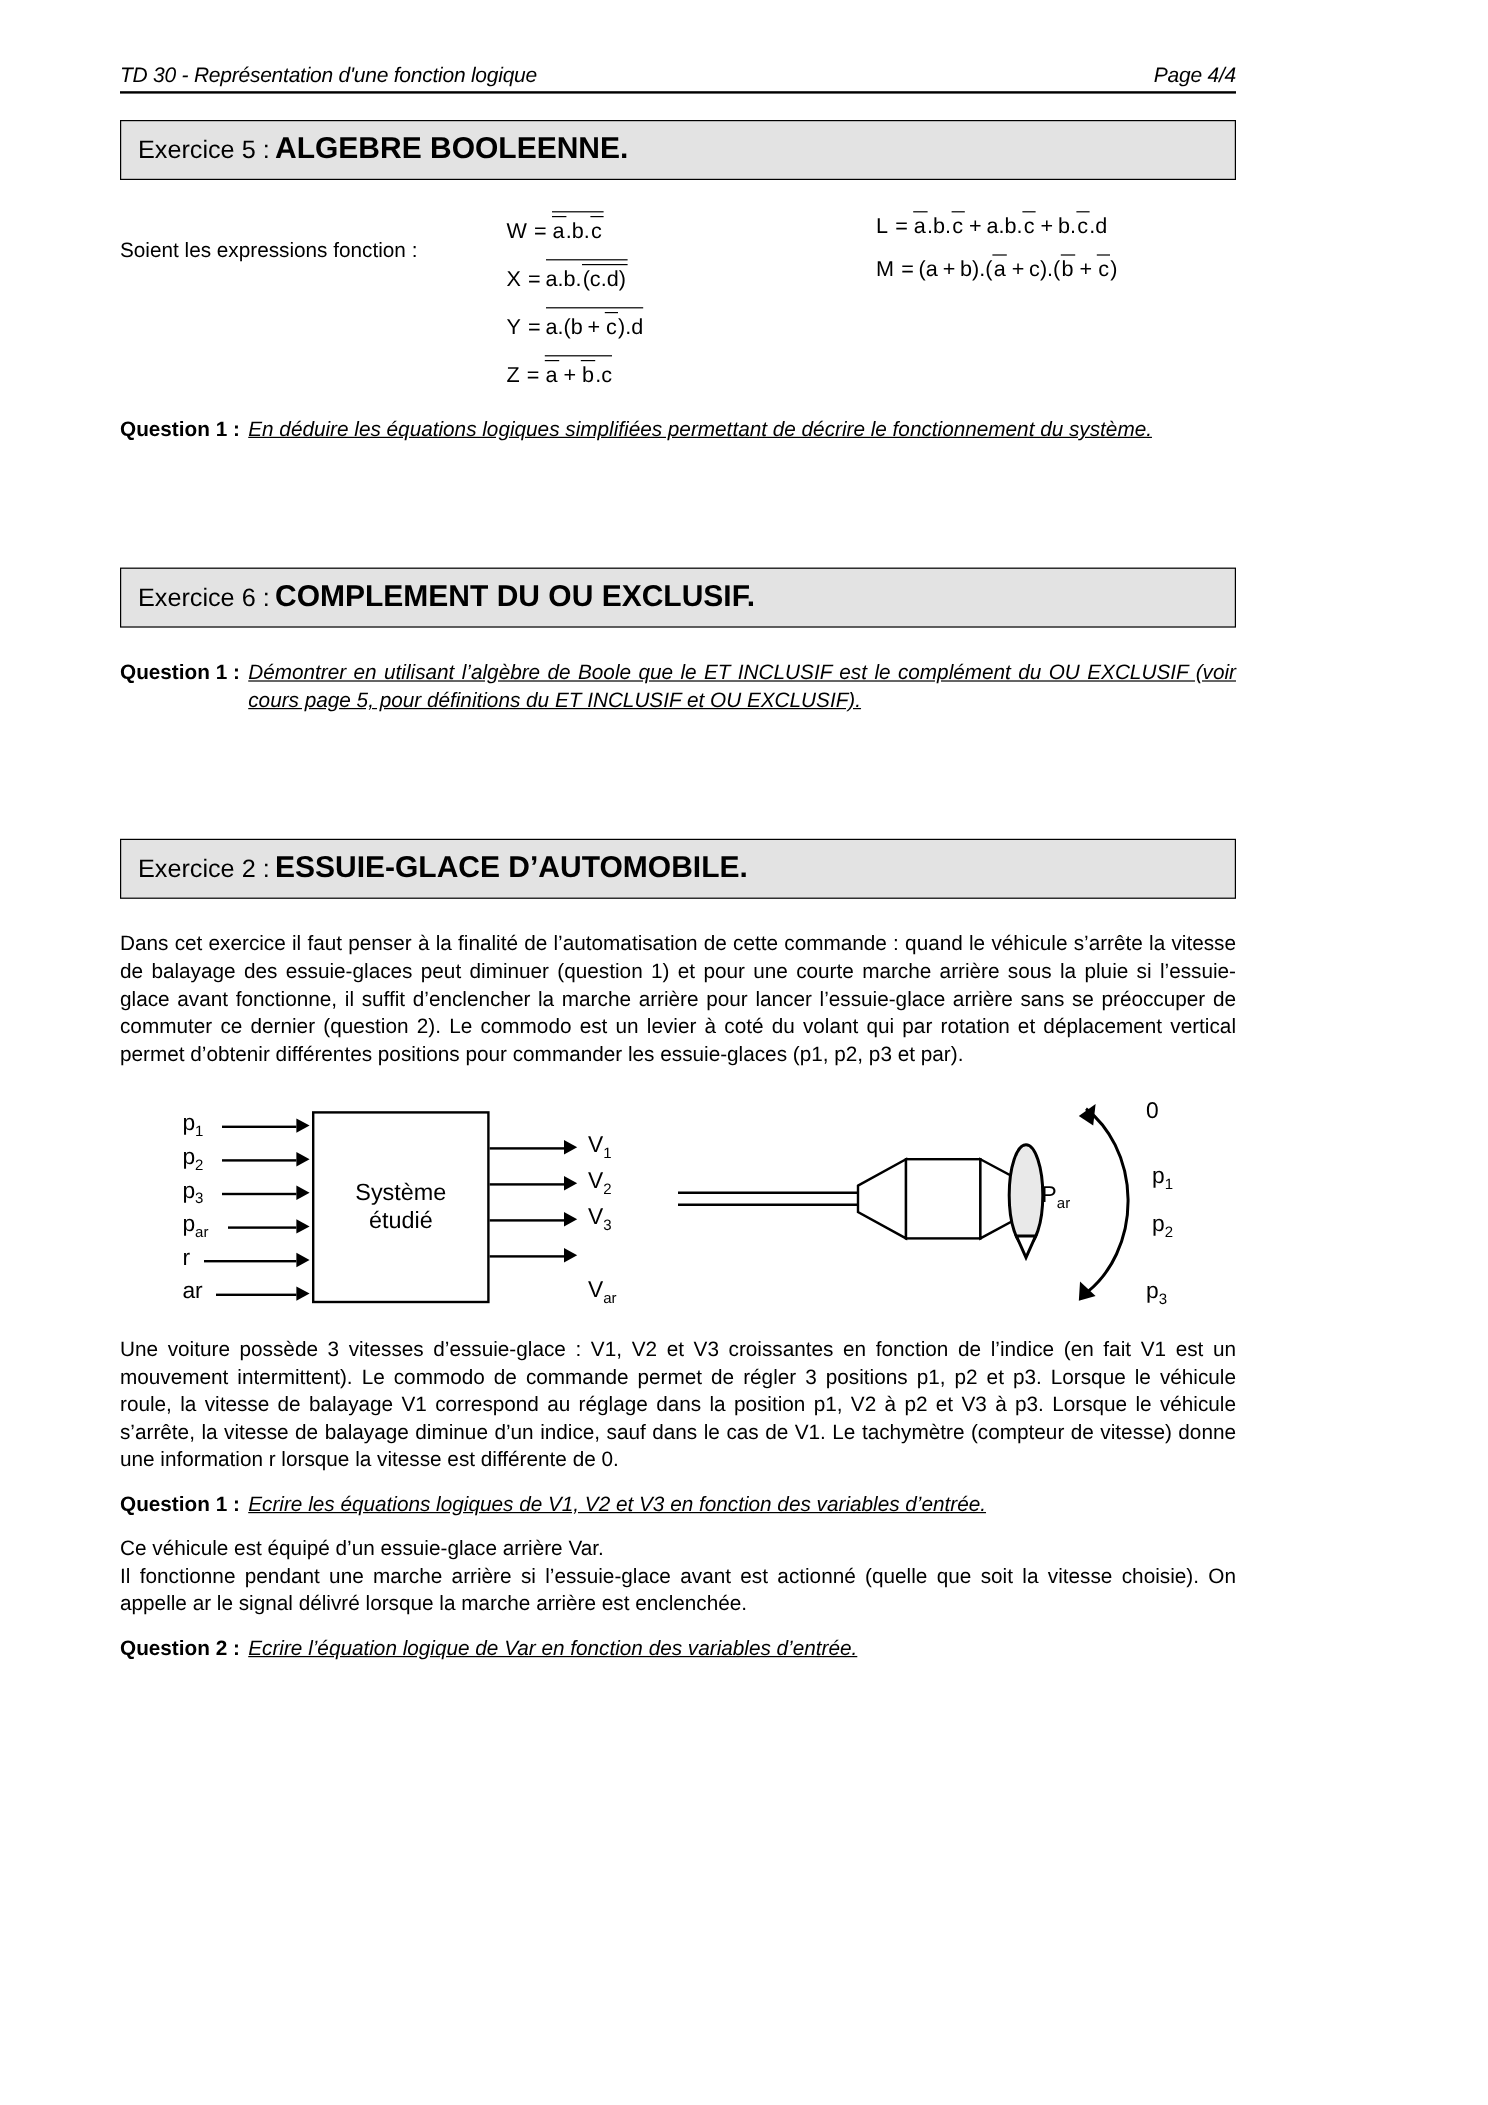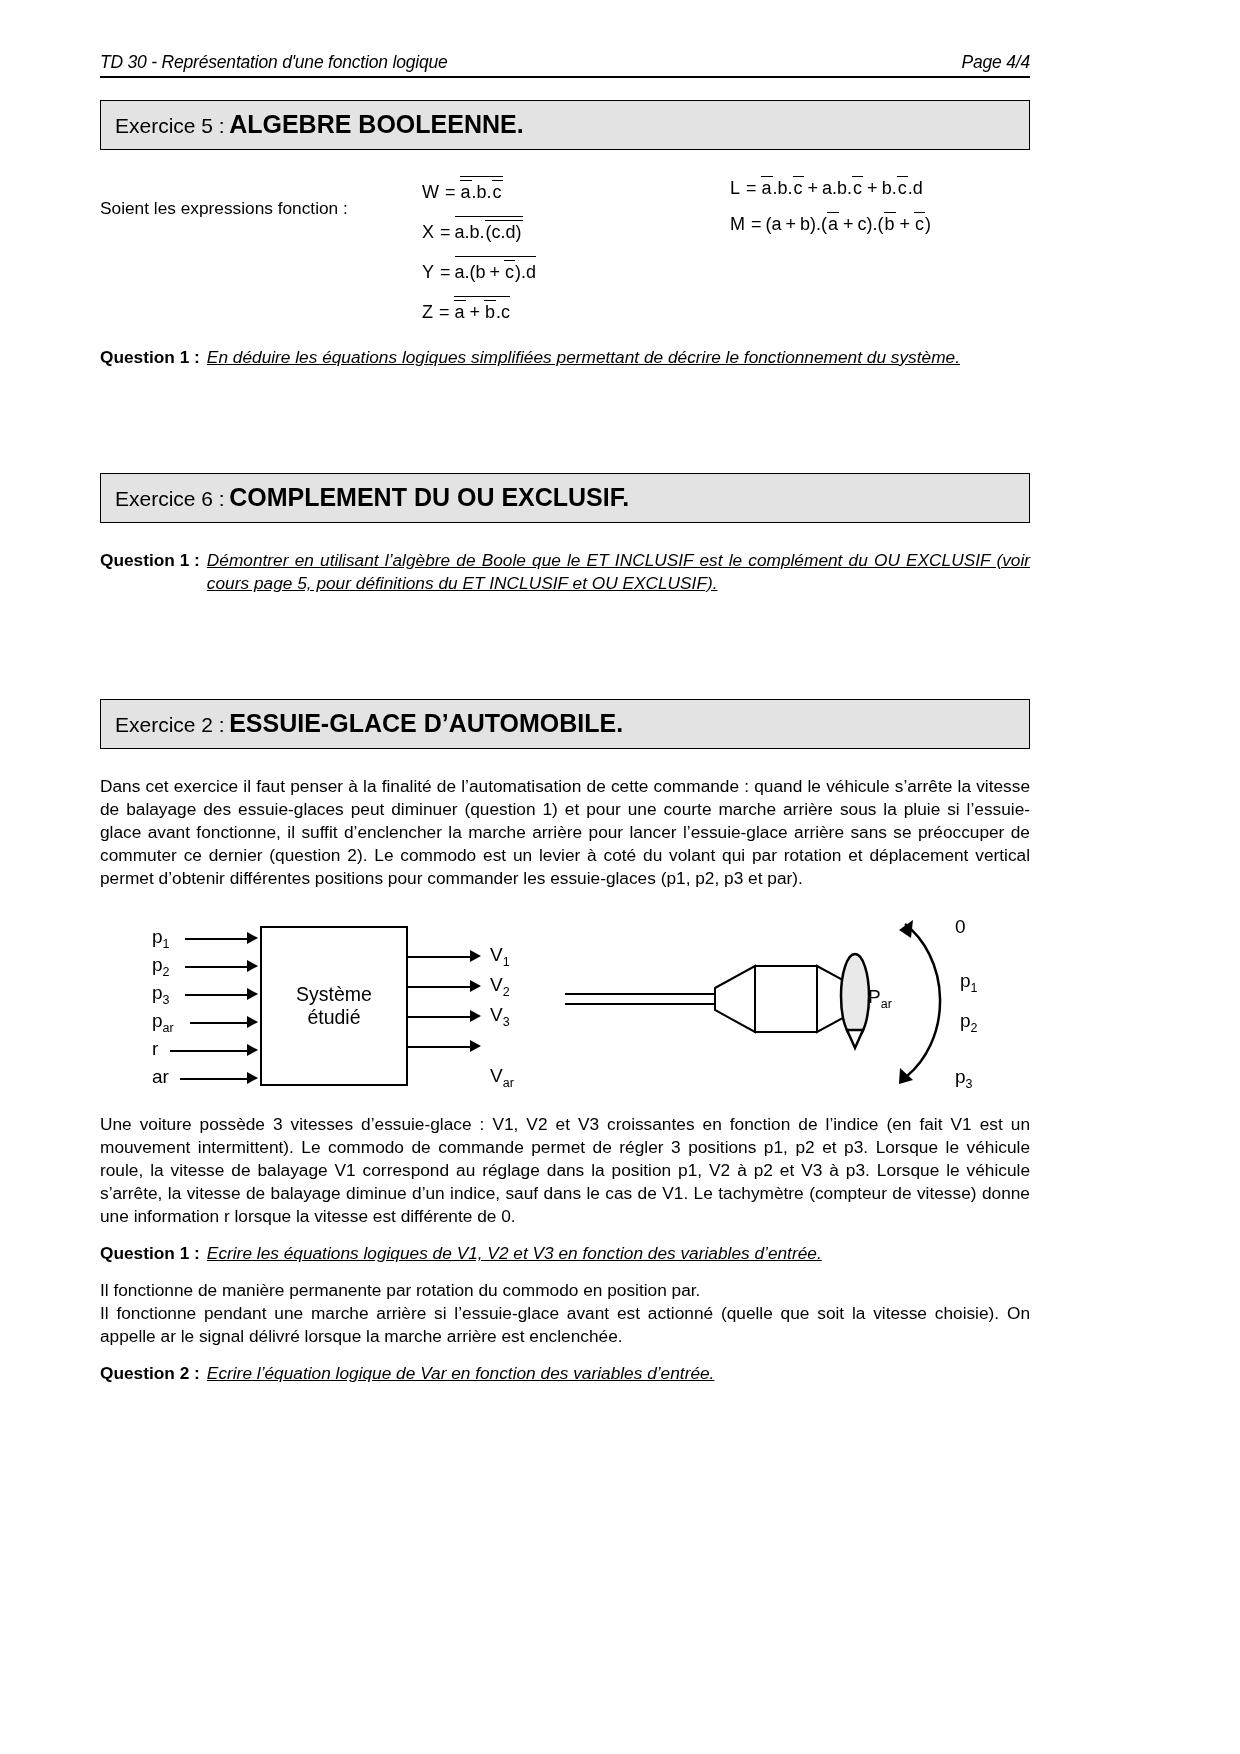--- a/index.html
+++ b/index.html
@@ -325,21 +325,21 @@
 
     <p class="body">Une voiture possède 3 vitesses d’essuie-glace : V1, V2 et V3 croissantes en fonction de l’indice (en fait V1 est un mouvement intermittent). Le commodo de commande permet de régler 3 positions p1, p2 et p3. Lorsque le véhicule roule, la vitesse de balayage V1 correspond au réglage dans la position p1, V2 à p2 et V3 à p3. Lorsque le véhicule s’arrête, la vitesse de balayage diminue d’un indice, sauf dans le cas de V1. Le tachymètre (compteur de vitesse) donne une information r lorsque la vitesse est différente de 0.</p>
     <div class="spacer-sm"></div>
 
     <div class="q-block">
       <span class="q-label">Question 1 :</span>
       <span class="q-text">Ecrire les équations logiques de V1, V2 et V3 en fonction des variables d’entrée.</span>
     </div>
 
     <div class="spacer-sm"></div>
-    <p class="body">Il fonctionne de manière permanente par rotation du commodo en position par.</p>
+    <p class="body">Ce véhicule est équipé d’un essuie-glace arrière Var.</p>
     <p class="body">Il fonctionne pendant une marche arrière si l’essuie-glace avant est actionné (quelle que soit la vitesse choisie). On appelle ar le signal délivré lorsque la marche arrière est enclenchée.</p>
 
     <div class="spacer-sm"></div>
     <div class="q-block">
       <span class="q-label">Question 2 :</span>
       <span class="q-text">Ecrire l’équation logique de Var en fonction des variables d’entrée.</span>
     </div>
 
   </div>
 

